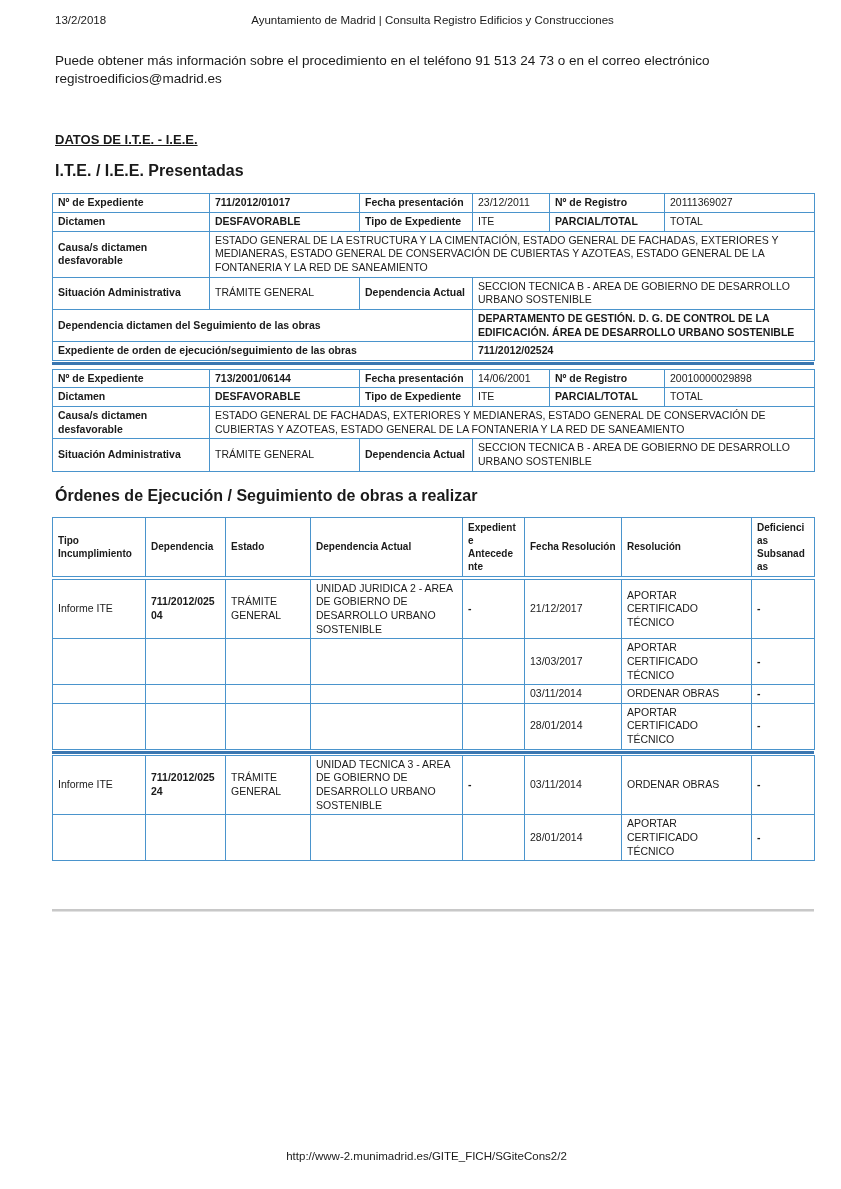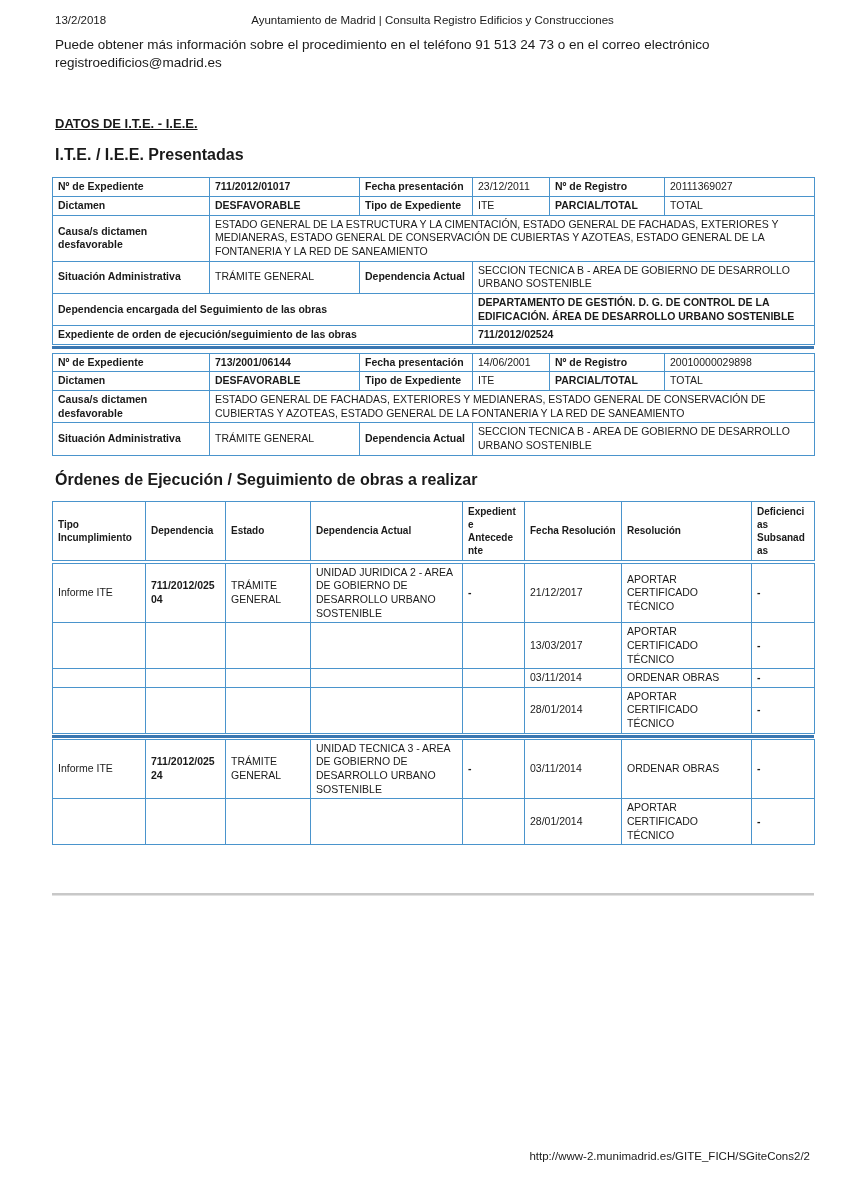--- a/index.html
+++ b/index.html
@@ -13,21 +13,21 @@
     padding-left:12px;
   }
   .print-header{
     display:flex;align-items:baseline;
     padding:14px 43px 0 43px;
     font-size:11.5px;
   }
   .print-header .pdate{width:180px;}
   .print-header .ptitle{flex:1;text-align:center;}
   .intro{
-    margin:10px 43px 0 43px;
+    margin:26px 43px 0 43px;
     width:740px;
     font-size:13.5px;line-height:1.35;
   }
   .sec-title{
     margin:44px 0 0 43px;
     font-size:13px;font-weight:bold;text-decoration:underline;
   }
   .sec-title.second{margin-top:66px;}
   .sec-sub{
     margin:15px 0 0 43px;
@@ -57,21 +57,21 @@
   .grp-sep{
     width:762px;height:3px;margin:1px 0 1px 40px;
     background:#3a76b0;
   }
   .gray-rule{
     width:762px;height:2px;margin:48px 0 0 40px;
     background:#c8c8c8;border-bottom:1px solid #e2e2e2;
   }
   .print-footer{
     position:absolute;left:43px;right:43px;top:1150px;
-    display:flex;justify-content:flex-end;
+    display:flex;justify-content:center;
     font-size:11.5px;
   }
 </style>
 </head>
 <body>
 
 <div class="page">
 
   <div class="print-header">
     <span class="pdate">13/2/2018</span>
@@ -114,21 +114,21 @@
       <td class="lbl">Causa/s dictamen desfavorable</td>
       <td colspan="5">ESTADO GENERAL DE LA ESTRUCTURA Y LA CIMENTACIÓN, ESTADO GENERAL DE FACHADAS, EXTERIORES Y MEDIANERAS, ESTADO GENERAL DE CONSERVACIÓN DE CUBIERTAS Y AZOTEAS, ESTADO GENERAL DE LA FONTANERIA Y LA RED DE SANEAMIENTO</td>
     </tr>
     <tr>
       <td class="lbl">Situación Administrativa</td>
       <td>TRÁMITE GENERAL</td>
       <td class="lbl">Dependencia Actual</td>
       <td colspan="3">SECCION TECNICA B - AREA DE GOBIERNO DE DESARROLLO URBANO SOSTENIBLE</td>
     </tr>
     <tr>
-      <td class="lbl" colspan="3">Dependencia encargada del Seguimiento de las obras</td>
+      <td class="lbl" colspan="3">Dependencia dictamen del Seguimiento de las obras</td>
       <td class="b" colspan="3">DEPARTAMENTO DE GESTIÓN. D. G. DE CONTROL DE LA EDIFICACIÓN. ÁREA DE DESARROLLO URBANO SOSTENIBLE</td>
     </tr>
     <tr>
       <td class="lbl" colspan="3">Expediente de orden de ejecución/seguimiento de las obras</td>
       <td class="b" colspan="3">711/2012/02524</td>
     </tr>
   </tbody>
     </table>
 
   <div class="rec-sep"></div>

